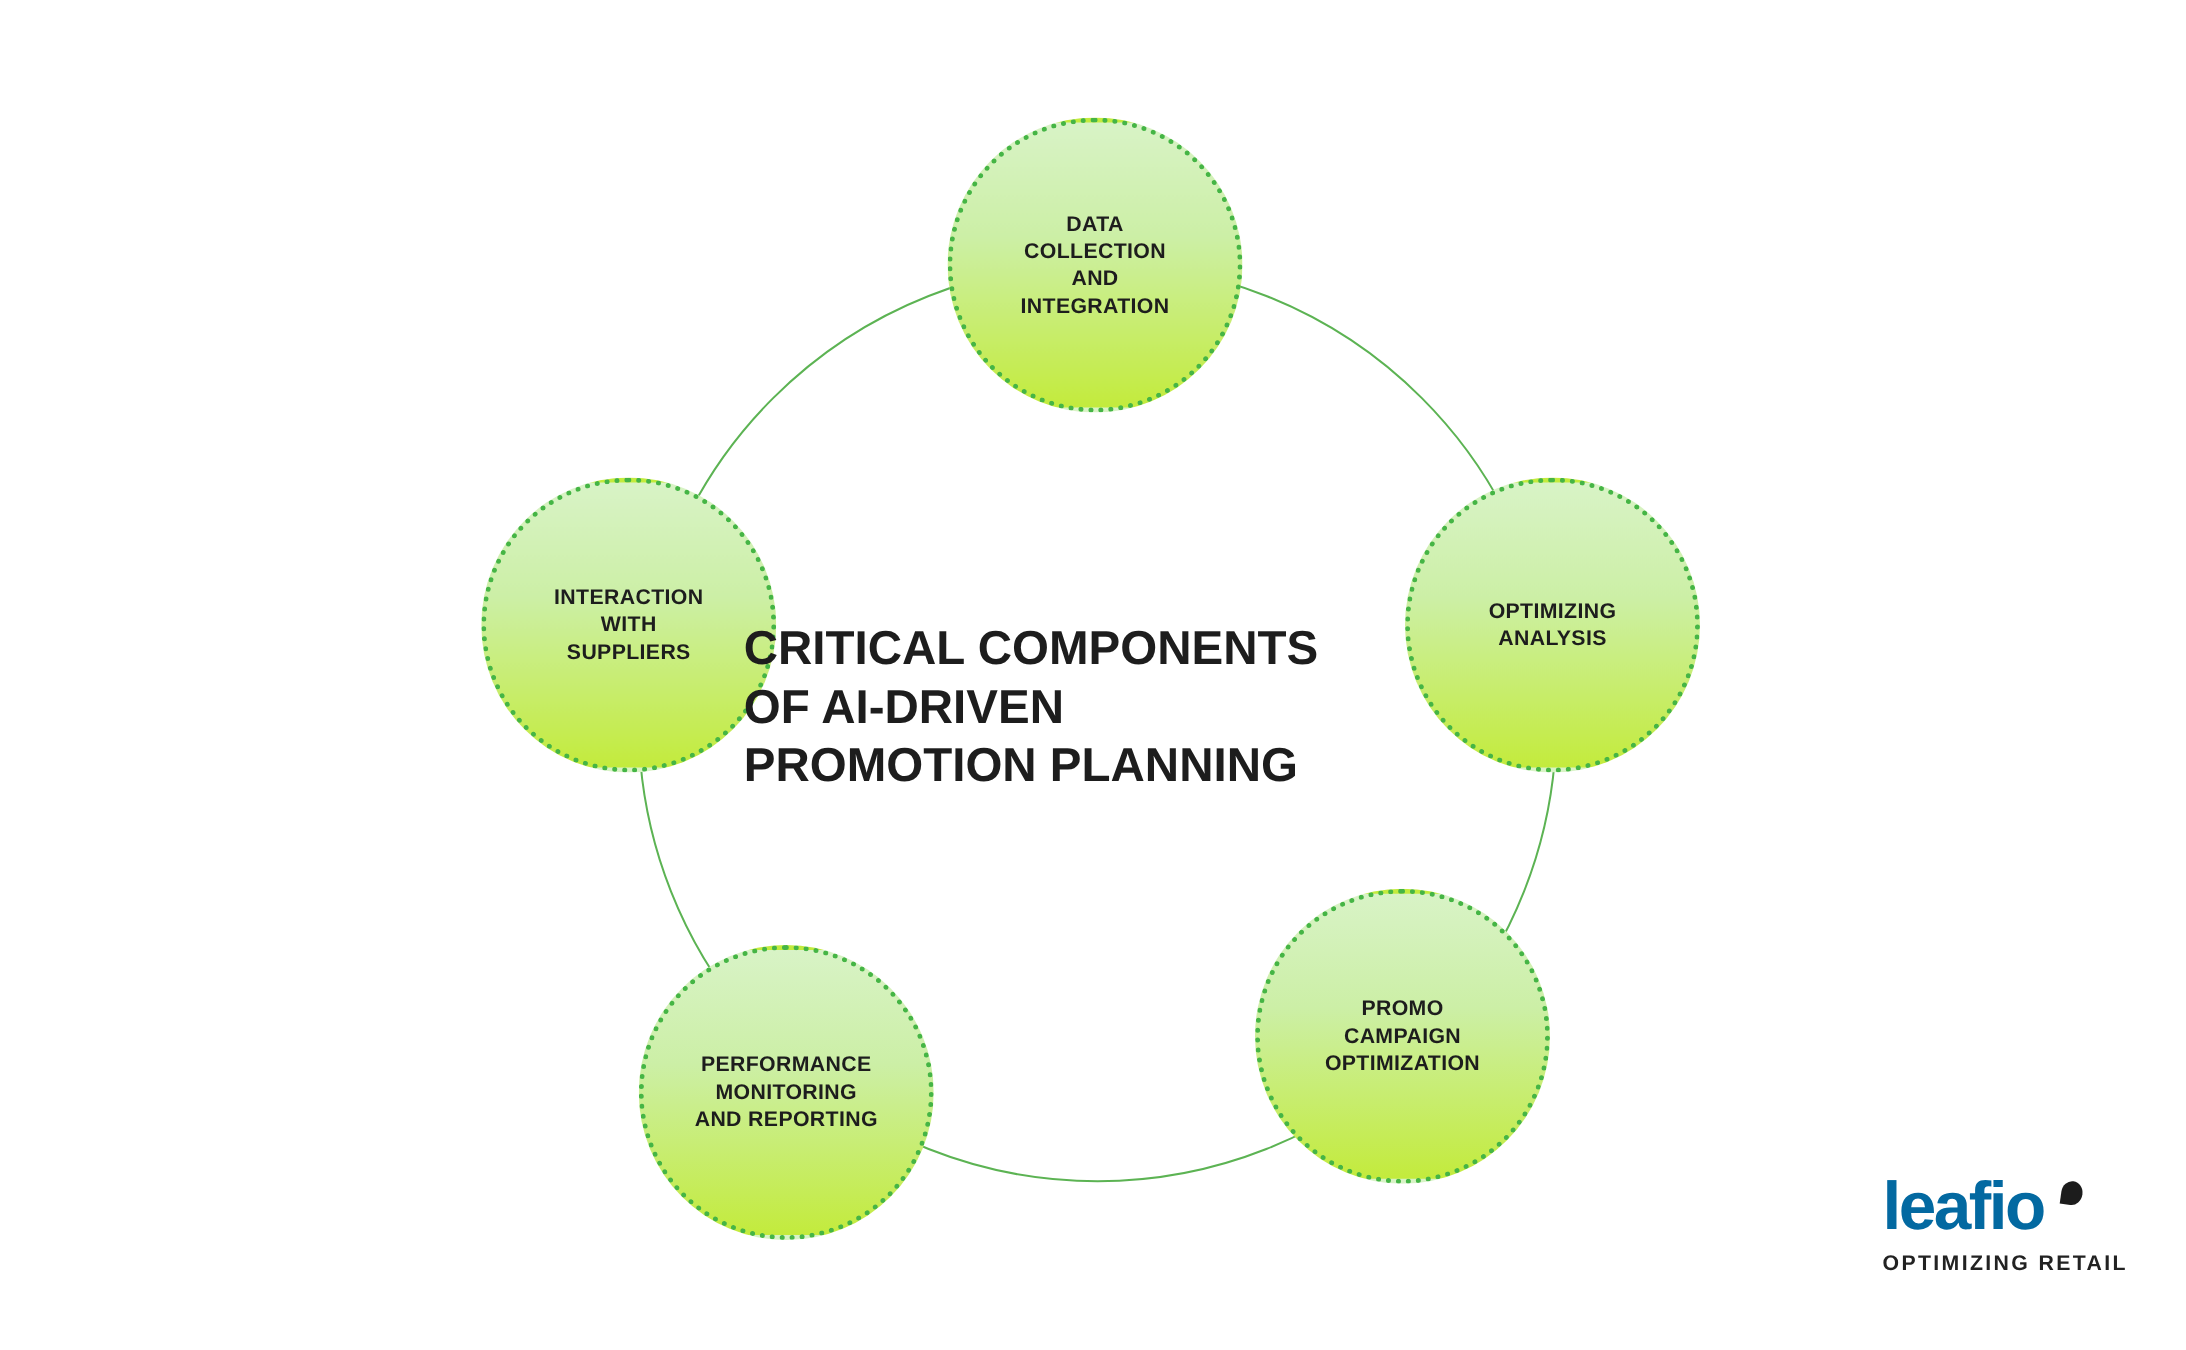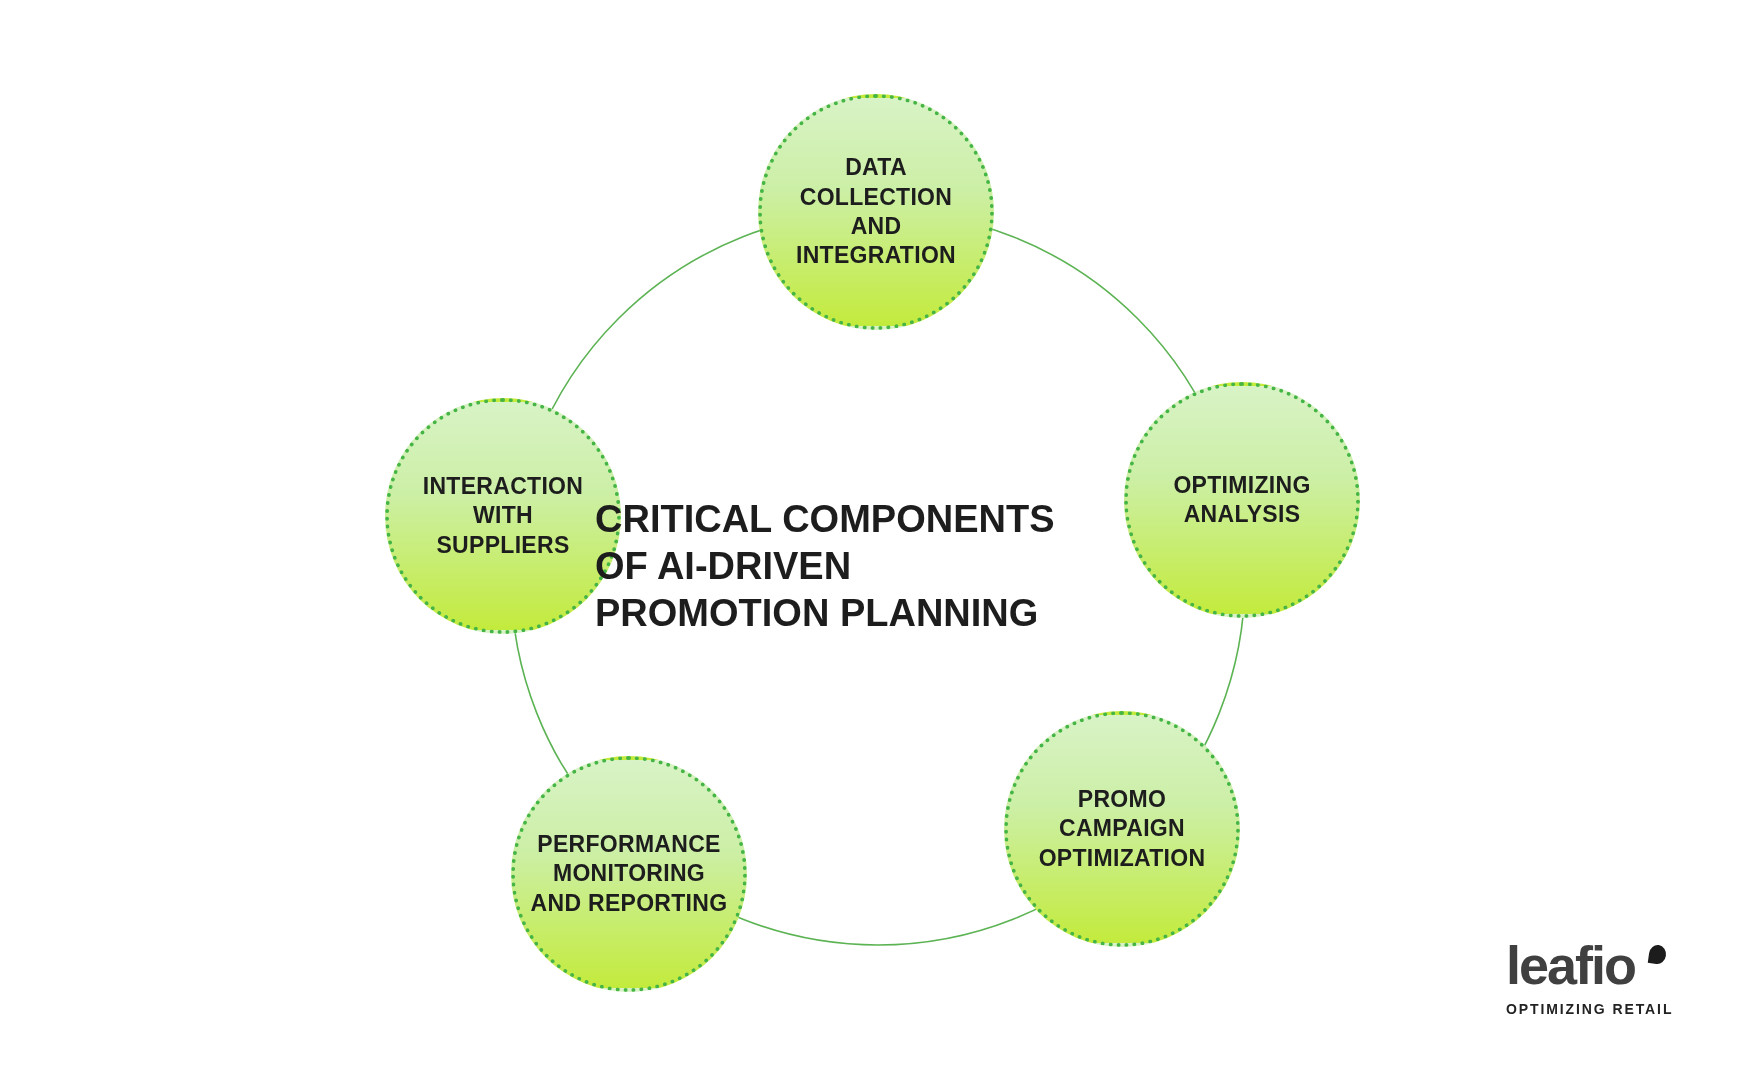--- a/index.html
+++ b/index.html
@@ -29,31 +29,31 @@
     border: 4px dotted #45b545;
     border-radius: 50%;
     background: linear-gradient(180deg, #d8f3c6 0%, #ccefa6 40%, #c3eb3c 100%);
     display: flex;
     align-items: center;
     justify-content: center;
     text-align: center;
   }
   .node-label {
     white-space: pre-line;
-    font-size: 23px;
+    font-size: 17px;
     font-weight: bold;
     line-height: 1.28;
     letter-spacing: 0.3px;
     color: #1d1d1d;
   }
   .node-top          { left: 758px;  top: 94px;  }
   .node-right        { left: 1124px; top: 382px; }
   .node-bottom-right { left: 1004px; top: 711px; }
   .node-bottom-left  { left: 511px;  top: 756px; }
-  .node-left         { left: 385px;  top: 398px; }
+  .node-left         { left: 385px;  top: 382px; }
 
   .diagram-title {
     position: absolute;
     left: 595px;
     top: 496px;
     width: 520px;
     white-space: pre-line;
     font-size: 38px;
     font-weight: bold;
     line-height: 1.24;
@@ -65,36 +65,36 @@
     position: absolute;
     left: 1506px;
     top: 938px;
     width: 180px;
   }
   .logo-wordmark {
     font-size: 54px;
     font-weight: bold;
     letter-spacing: -2px;
     line-height: 1;
-    color: #404040;
+    color: #0369a1;
     display: inline-block;
   }
   .leaf-mark {
     position: absolute;
     left: 143px;
     top: 7px;
     width: 17px;
     height: 19px;
     background: #1c1c1c;
     border-radius: 50% 50% 50% 0;
     transform: rotate(8deg);
   }
   .logo-tagline {
     margin-top: 9px;
-    font-size: 14px;
+    font-size: 17px;
     font-weight: bold;
     letter-spacing: 1.9px;
     color: #222222;
     white-space: nowrap;
   }
 </style>
 </head>
 <body>
 
 <div class="stage">

